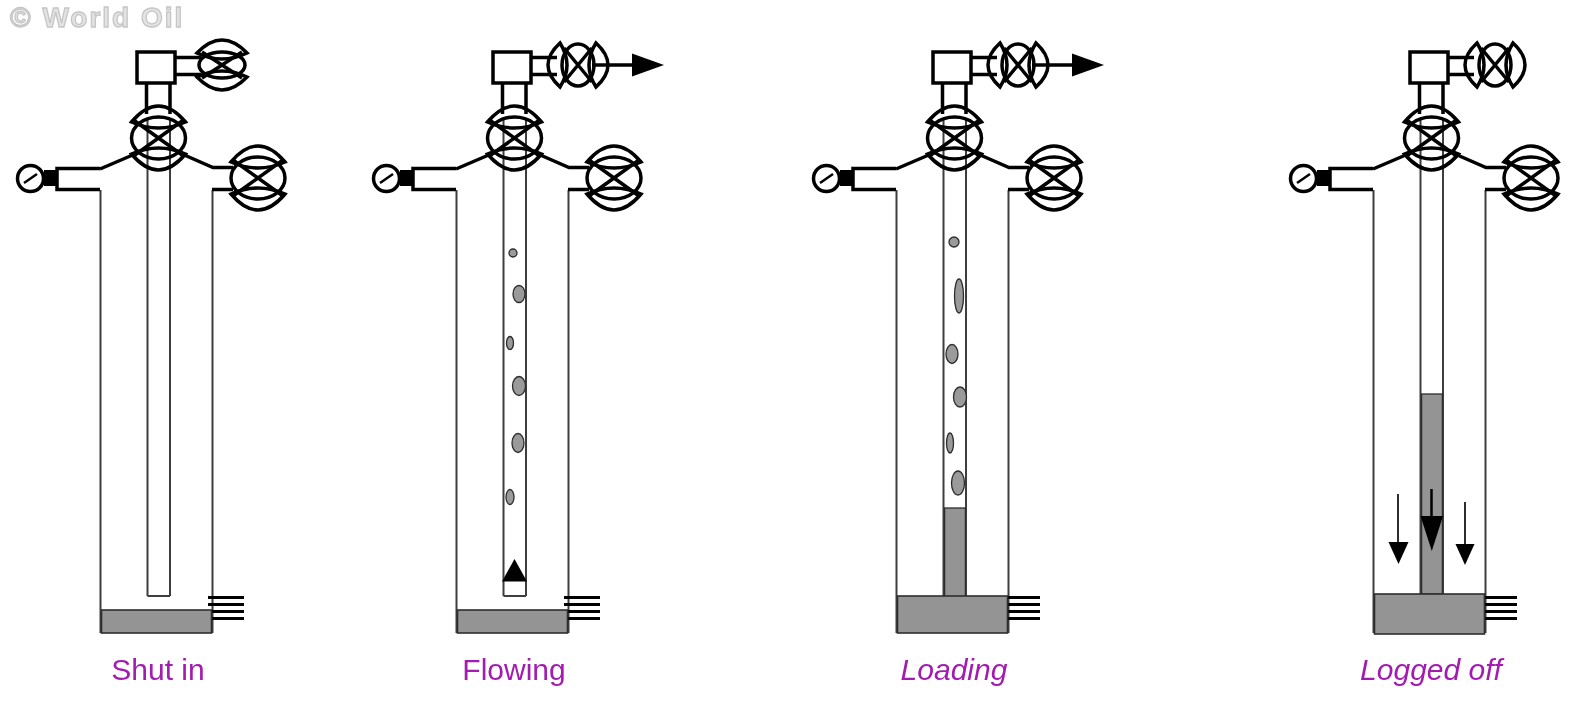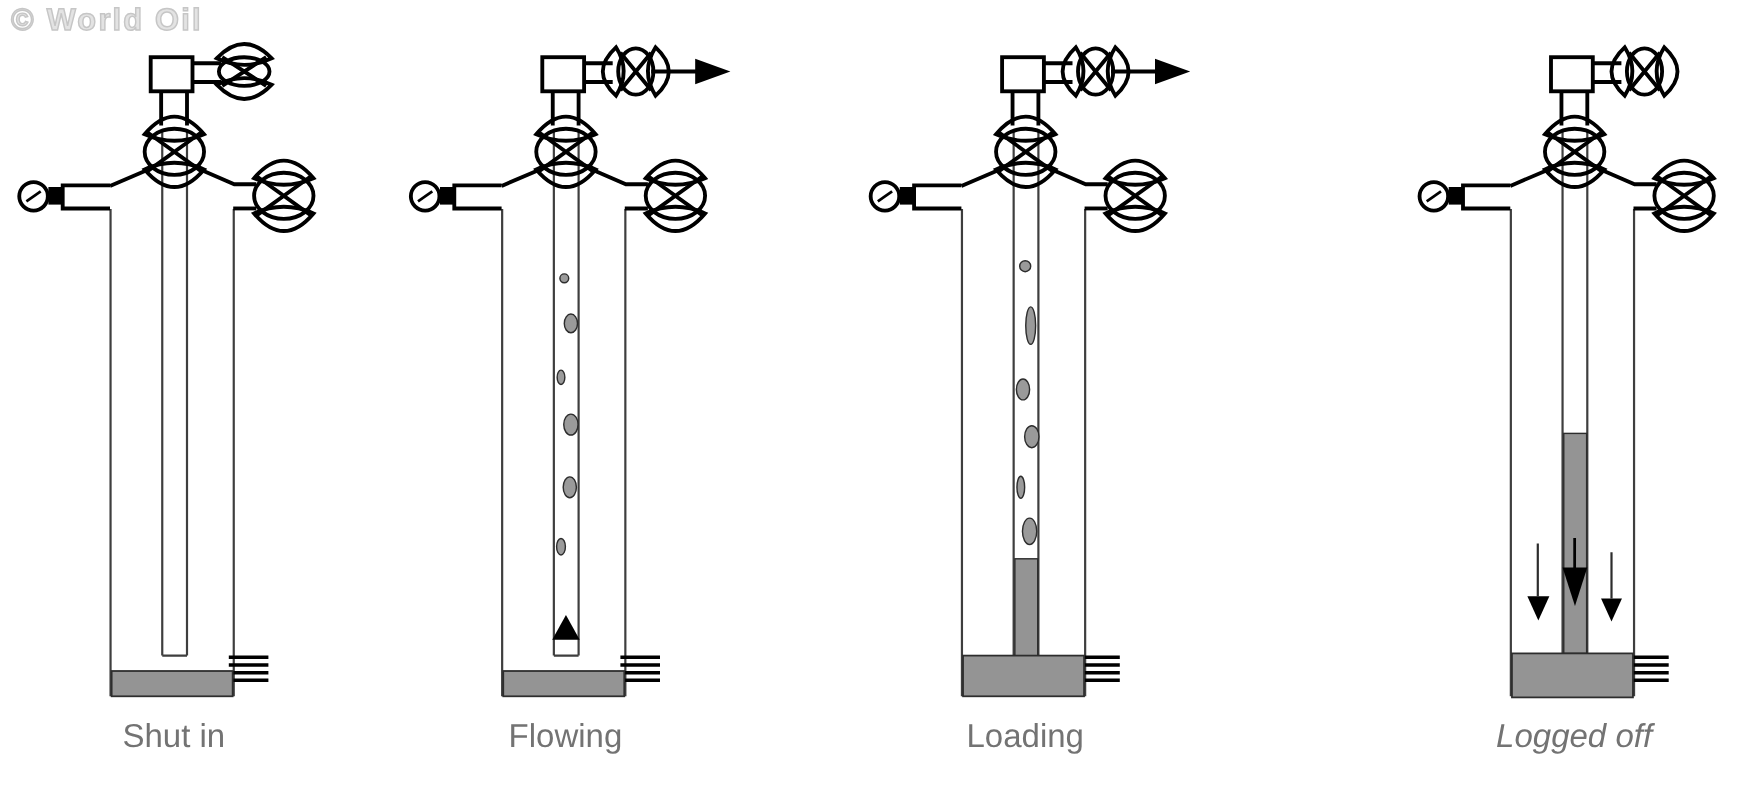--- a/index.html
+++ b/index.html
@@ -10,25 +10,25 @@
   #watermark{
     position:absolute;left:10px;top:2px;
     font-size:28px;font-weight:bold;letter-spacing:2px;
     color:#e3e3e3;-webkit-text-stroke:1.3px #c6c6c6;
     user-select:none;
   }
   .well{position:absolute;top:0;width:316px;height:648px;}
   .well svg{display:block;width:316px;height:648px;}
   .well-label{
     position:absolute;top:653px;width:316px;text-align:center;
-    font-size:30px;color:#737373;
+    font-size:30px;color:#a21caf;
   }
   #well-shut-in,#label-shut-in{left:0px;}
   #well-flowing,#label-flowing{left:356px;}
-  #well-loading,#label-loading{left:774px;}
+  #well-loading,#label-loading{left:796px;font-style:italic;}
   #well-logged-off,#label-logged-off{left:1273px;font-style:italic;}
 </style>
 </head>
 <body>
 
 <div id="figure">
 
   <div id="watermark">© World Oil</div>
 
   <svg width="0" height="0" style="position:absolute">

